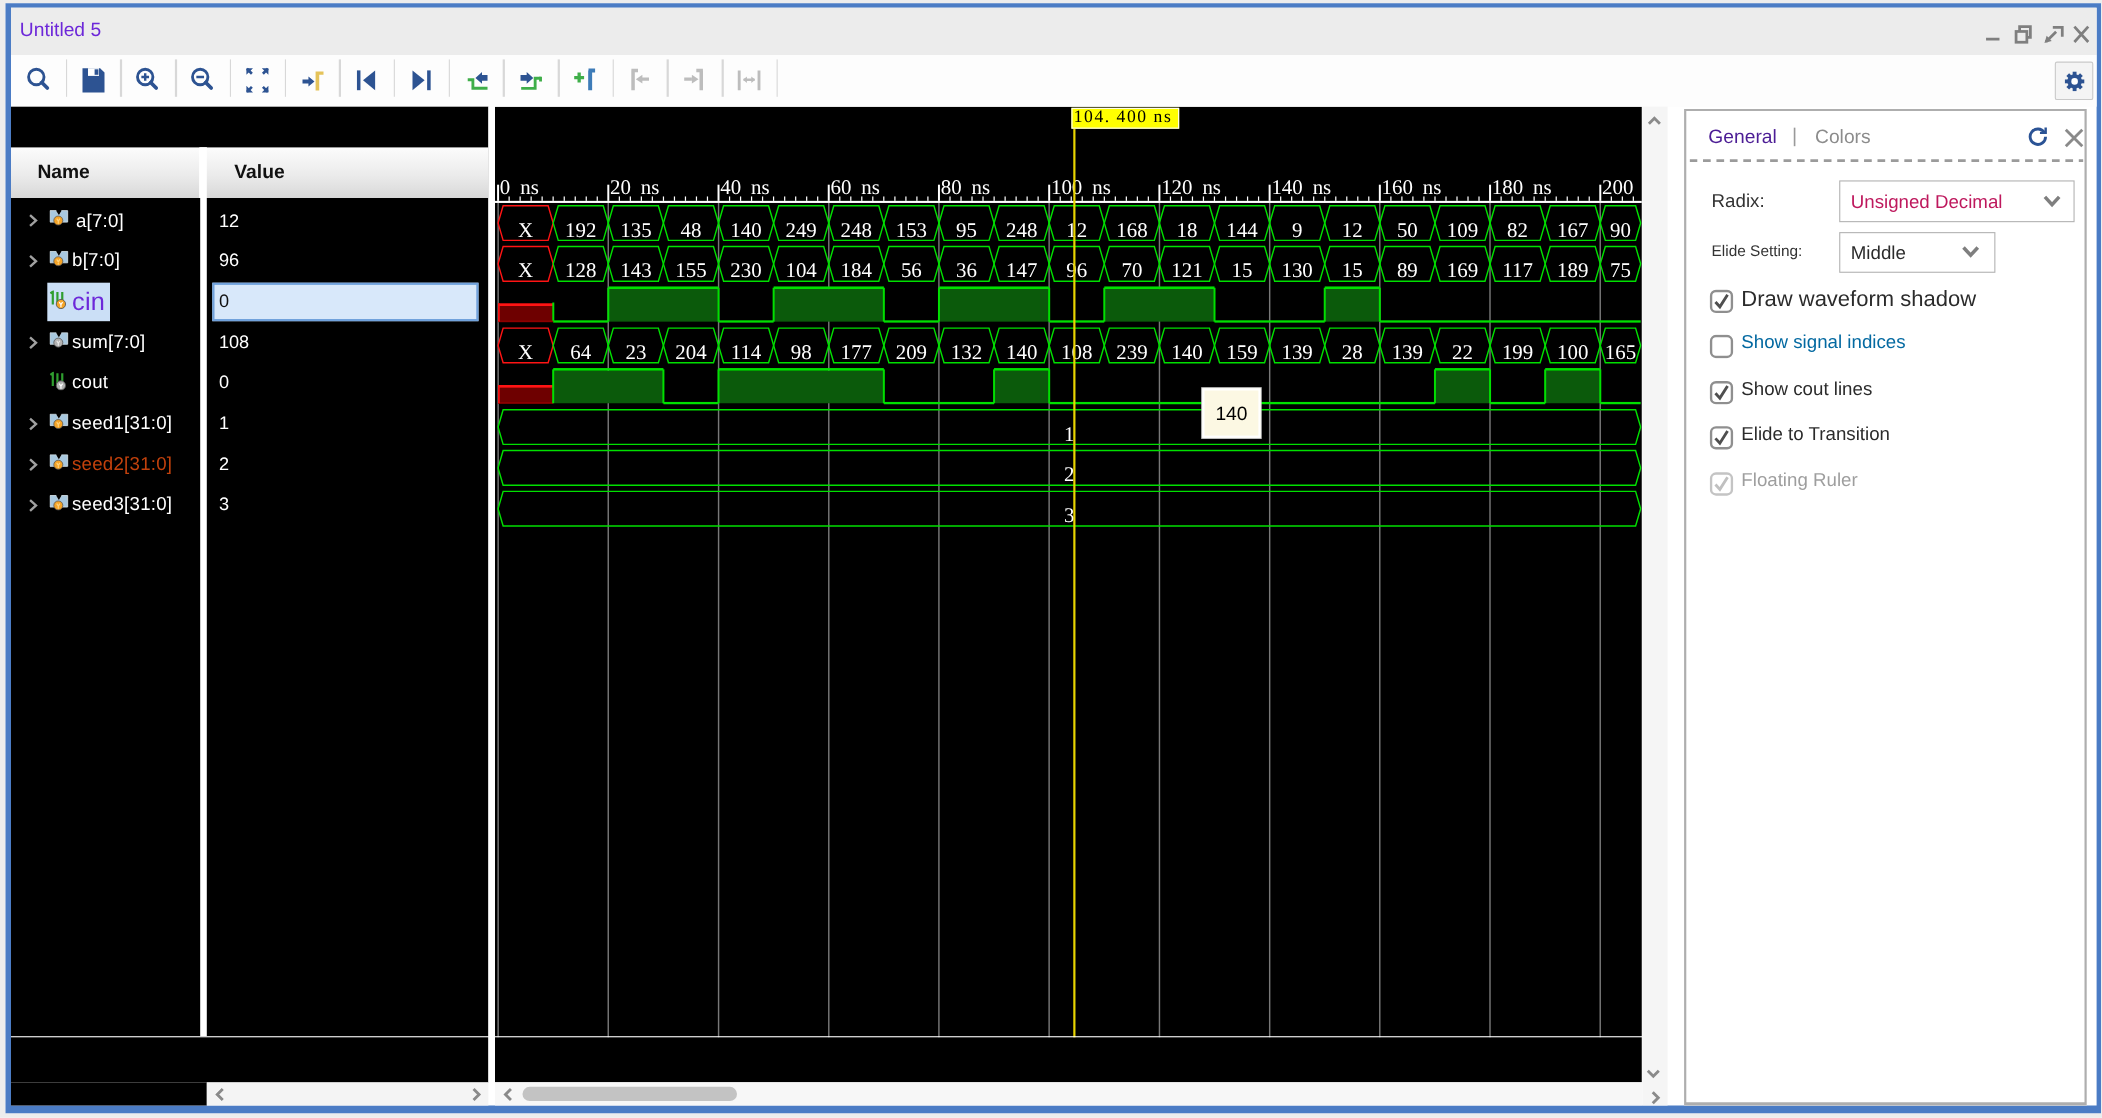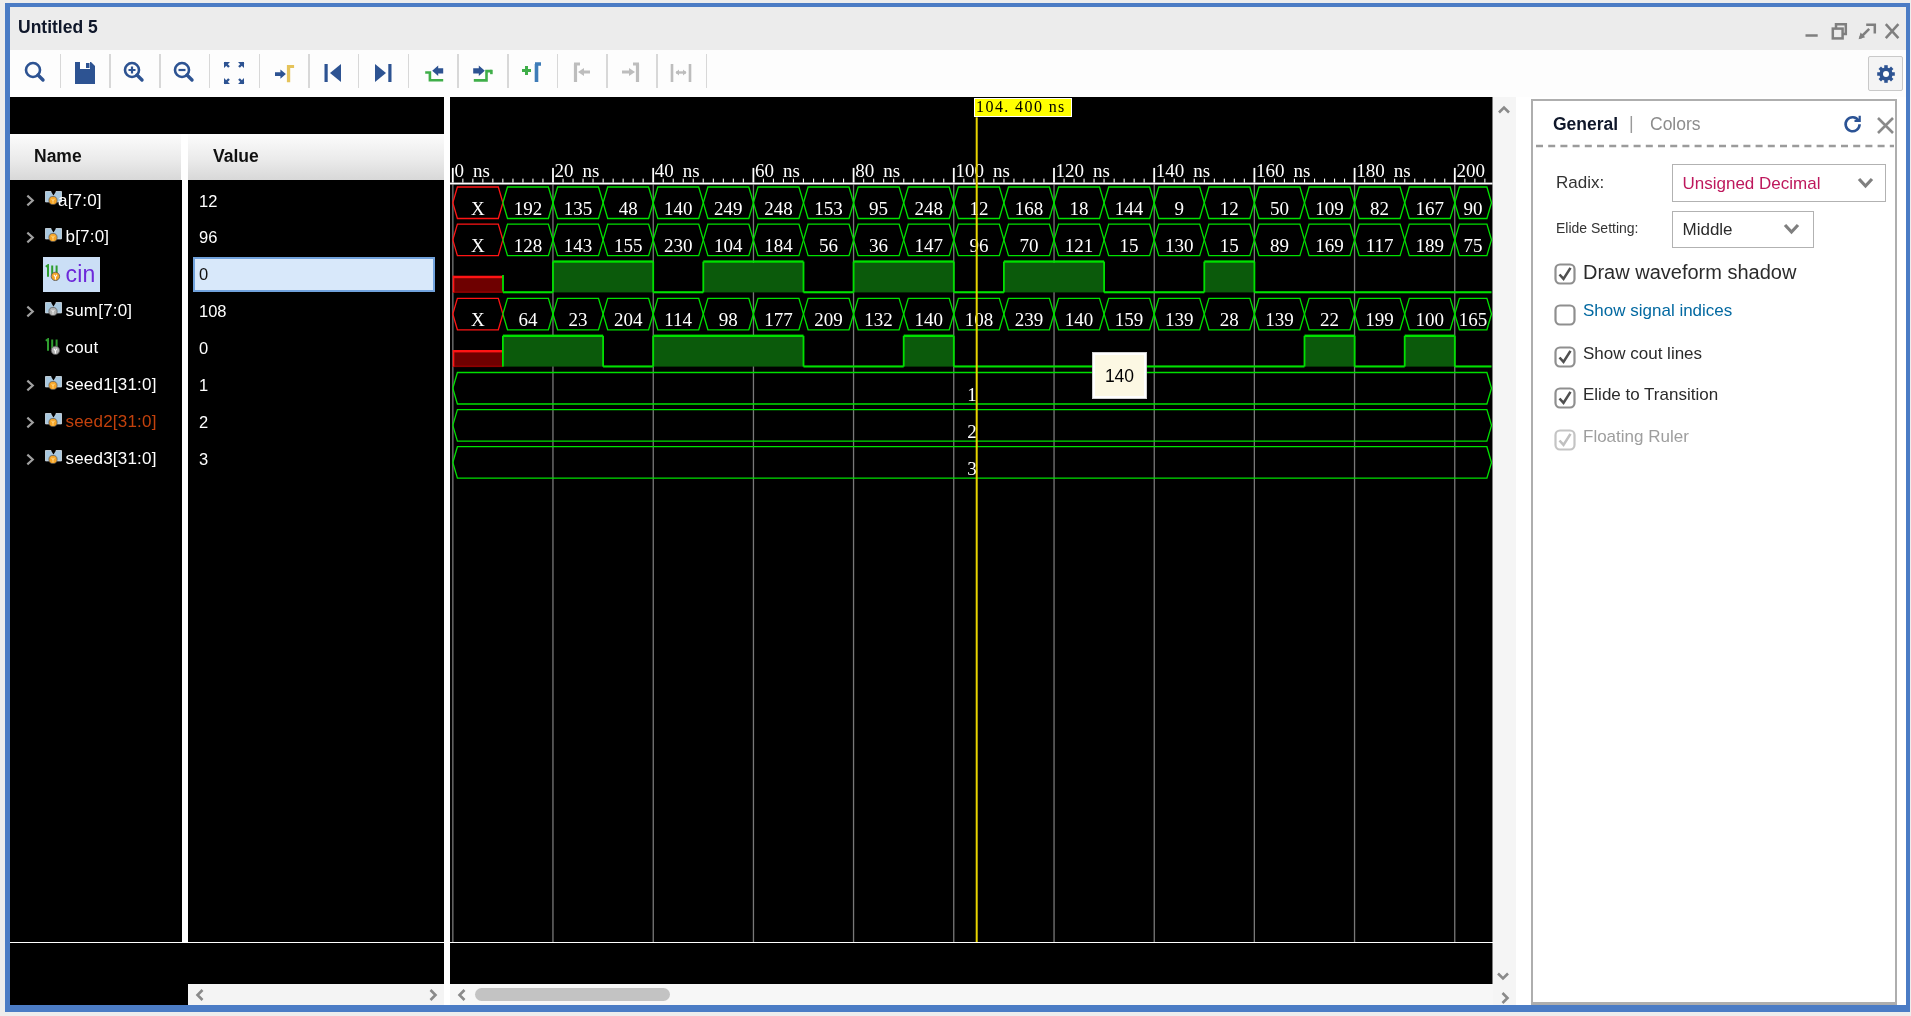--- a/index.html
+++ b/index.html
@@ -1,20 +1,20 @@
 <!DOCTYPE html>
 <html><head><meta charset="utf-8"><style>
 *{margin:0;padding:0;box-sizing:border-box}
 html,body{width:1911px;height:1016px;background:#ededed;font-family:"Liberation Sans",sans-serif;overflow:hidden}
 #win{position:absolute;left:5px;top:3px;width:1905px;height:1009px;background:#fff;
  border-style:solid;border-color:#4b7cc5;border-width:4px 4px 7px 5px}
 </style></head><body>
 <div id="win"></div>
 <div style="position:absolute;left:10px;top:7px;width:1896px;height:43px;background:#ececec"></div>
-<div style="position:absolute;left:18px;top:16.5px;font-size:17.5px;font-weight:bold;color:#0f172a">Untitled 5</div>
+<div style="position:absolute;left:18px;top:16.5px;font-size:17.5px;font-weight:normal;color:#6d28d9">Untitled 5</div>
 <svg style="position:absolute;left:1800px;top:20px" width="102" height="22" viewBox="0 0 102 22">
     <g stroke="#7f7f7f" stroke-width="2.5" fill="none">
       <path d="M5.5,15.5 h12.2"></path>
       <rect x="32.8" y="8.6" width="9.8" height="9.8"></rect>
       <path d="M36,8.4 v-4.2 h9.8 v9.8 h-3.4"></path>
       <path d="M66.2,4.8 h8.6 v8.6 M60,18 l9.2,-9.2"></path>
       <path d="M58.6,19.2 l2,-6.6 4.6,4.6 z" fill="#7f7f7f" stroke="none"></path>
       <path d="M85.8,4.2 l12.6,14 M98.4,4.2 l-12.6,14"></path>
     </g>
   </svg>
@@ -118,21 +118,21 @@
 <div style="position:absolute;left:213px;top:146px;font-size:17.5px;font-weight:bold;color:#111">Value</div>
 <svg style="position:absolute;left:23px;top:194.0px" width="13" height="13" viewBox="0 0 12 12">
     <polyline points="4,1.5 9,6 4,10.5" fill="none" stroke="#a0a0a0" stroke-width="2.0"></polyline>
   </svg>
 <svg style="position:absolute;left:45px;top:191.0px" width="18" height="15" viewBox="0 0 18 15">
     <path d="M0.5,0.5 h5.6 l2.4,4 2.4,-4 h5.6 v10.4 h-16 z" fill="#a8c8df" stroke="#c8d4dc" stroke-width="0.9"></path>
     <path d="M6.1,0.5 l2.4,4 2.4,-4 z" fill="#000"></path>
     <circle cx="8" cy="9.5" r="4.1" fill="#f5a427" stroke="#555" stroke-width="0.7"></circle>
     <path d="M6.6,7.8 l1.4,2.2 1.4,-2.2 M8,10 v2.4" stroke="#ffd27a" stroke-width="1.1" fill="none"></path>
   </svg>
-<div style="position:absolute;left:58px;top:189.5px;height:22px;line-height:22px;font-size:17px;letter-spacing:0.2px;color:#fff">a[7:0]</div>
+<div style="position:absolute;left:69px;top:189.5px;height:22px;line-height:22px;font-size:17px;letter-spacing:0.2px;color:#fff">a[7:0]</div>
 <div style="position:absolute;left:199px;top:189.5px;height:22px;line-height:22px;font-size:16.5px;color:#fff">12</div>
 <svg style="position:absolute;left:23px;top:230.95px" width="13" height="13" viewBox="0 0 12 12">
     <polyline points="4,1.5 9,6 4,10.5" fill="none" stroke="#a0a0a0" stroke-width="2.0"></polyline>
   </svg>
 <svg style="position:absolute;left:45px;top:227.95px" width="18" height="15" viewBox="0 0 18 15">
     <path d="M0.5,0.5 h5.6 l2.4,4 2.4,-4 h5.6 v10.4 h-16 z" fill="#a8c8df" stroke="#c8d4dc" stroke-width="0.9"></path>
     <path d="M6.1,0.5 l2.4,4 2.4,-4 z" fill="#000"></path>
     <circle cx="8" cy="9.5" r="4.1" fill="#f5a427" stroke="#555" stroke-width="0.7"></circle>
     <path d="M6.6,7.8 l1.4,2.2 1.4,-2.2 M8,10 v2.4" stroke="#ffd27a" stroke-width="1.1" fill="none"></path>
   </svg>
@@ -553,21 +553,21 @@
 <svg style="position:absolute;left:1496.5px;top:103.0px;transform:rotate(90deg)" width="14" height="14" viewBox="0 0 14 14">
     <polyline points="9.5,2 4.5,7 9.5,12" fill="none" stroke="#8a8a8a" stroke-width="2.6"></polyline>
   </svg>
 <svg style="position:absolute;left:1496.0px;top:968.5px;transform:rotate(-90deg)" width="14" height="14" viewBox="0 0 14 14">
     <polyline points="9.5,2 4.5,7 9.5,12" fill="none" stroke="#8a8a8a" stroke-width="2.6"></polyline>
   </svg>
 <svg style="position:absolute;left:1498.0px;top:990.5px;transform:rotate(180deg)" width="14" height="14" viewBox="0 0 14 14">
     <polyline points="9.5,2 4.5,7 9.5,12" fill="none" stroke="#8a8a8a" stroke-width="2.6"></polyline>
   </svg>
 <div style="position:absolute;left:1531px;top:99px;width:365.5px;height:906px;background:#fff;border:2.5px solid #aeaeae;border-bottom-width:3.5px"></div>
-<div style="position:absolute;left:1553px;top:114px;font-size:17.5px;font-weight:bold;color:#0f172a">General</div>
+<div style="position:absolute;left:1553px;top:114px;font-size:17.5px;font-weight:normal;color:#4c1d95">General</div>
 <div style="position:absolute;left:1629px;top:113px;font-size:18px;color:#9a9a9a">|</div>
 <div style="position:absolute;left:1650px;top:114px;font-size:17.5px;color:#8c8c8c">Colors</div>
 <svg style="position:absolute;left:1843px;top:115px" width="19" height="19" viewBox="0 0 19 19">
     <path d="M15.5,5.5 A7,7 0 1 0 16.6,9.3" fill="none" stroke="#2b5395" stroke-width="2.6"></path>
     <path d="M11.5,5.8 h5.2 v-5" fill="none" stroke="#2b5395" stroke-width="2.2"></path>
   </svg>
 <svg style="position:absolute;left:1876px;top:116px" width="19" height="19" viewBox="0 0 19 19">
     <path d="M2,2 l15,15 M17,2 l-15,15" stroke="#8a8a8a" stroke-width="2.6"></path>
   </svg>
 <svg style="position:absolute;left:1536px;top:144px" width="358" height="4">

